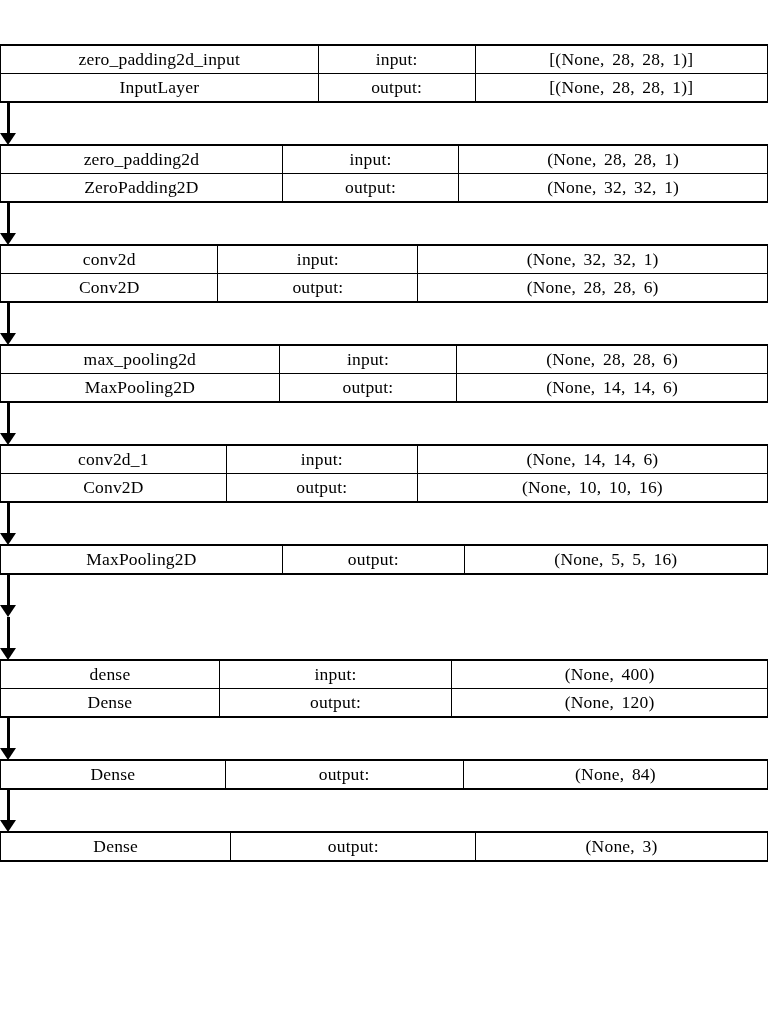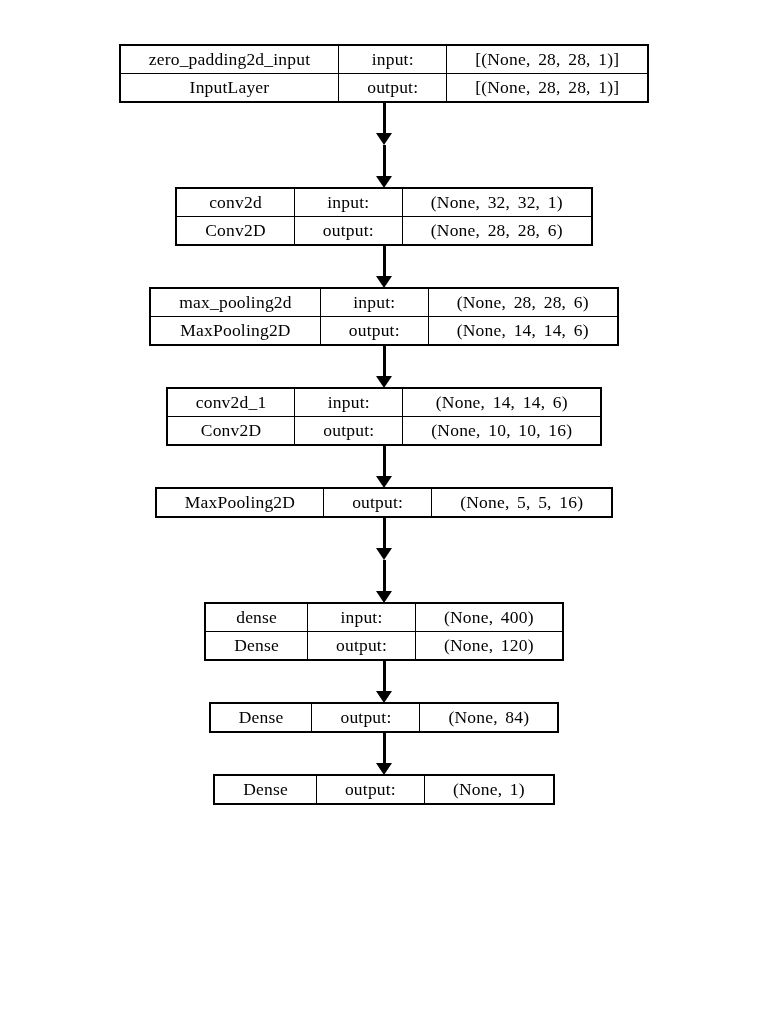--- a/index.html
+++ b/index.html
@@ -8,21 +8,21 @@
   }
   body {
     width: 768px; height: 1024px;
     font-family: "Liberation Serif", "DejaVu Serif", serif;
     color: var(--text, #000000);
   }
   .canvas {
     width: 768px; min-height: 1024px;
     box-sizing: border-box;
     padding-top: 45px;
-    display: flex; flex-direction: column; align-items: center;
+    display: flex; flex-direction: column; 
   }
   table.node {
     border-collapse: collapse;
     border: 1px solid var(--border, #000);
     box-shadow: 0 0 0 1px var(--border, #000);
     background: var(--bg, #fff);
   }
   table.node td {
     border: 1px solid var(--border, #000);
     text-align: center;
@@ -64,20 +64,34 @@
       <td class="shape">[(None, 28, 28, 1)]</td>
     </tr>
   </tbody>
     </table>
 
   <div class="arrow">
     <span class="shaft"></span>
     <span class="head"></span>
   </div>
 
+  <table class="node">
+      <tbody>
+    <tr>
+      <td class="name">zero_padding2d</td>
+      <td class="io">input:</td>
+      <td class="shape">(None, 28, 28, 1)</td>
+    </tr>
+    <tr>
+      <td class="name">ZeroPadding2D</td>
+      <td class="io">output:</td>
+      <td class="shape">(None, 32, 32, 1)</td>
+    </tr>
+  </tbody>
+    </table>
 
   <div class="arrow">
     <span class="shaft"></span>
     <span class="head"></span>
   </div>
 
   <table class="node">
       <tbody>
     <tr>
       <td class="name">conv2d</td>
@@ -191,18 +205,18 @@
   <div class="arrow">
     <span class="shaft"></span>
     <span class="head"></span>
   </div>
 
   <table class="node">
       <tbody>
     <tr>
       <td class="name">Dense</td>
       <td class="io">output:</td>
-      <td class="shape">(None, 1)</td>
+      <td class="shape">(None, 3)</td>
     </tr>
   </tbody>
     </table>
 
 </div>
 
 </body></html>

